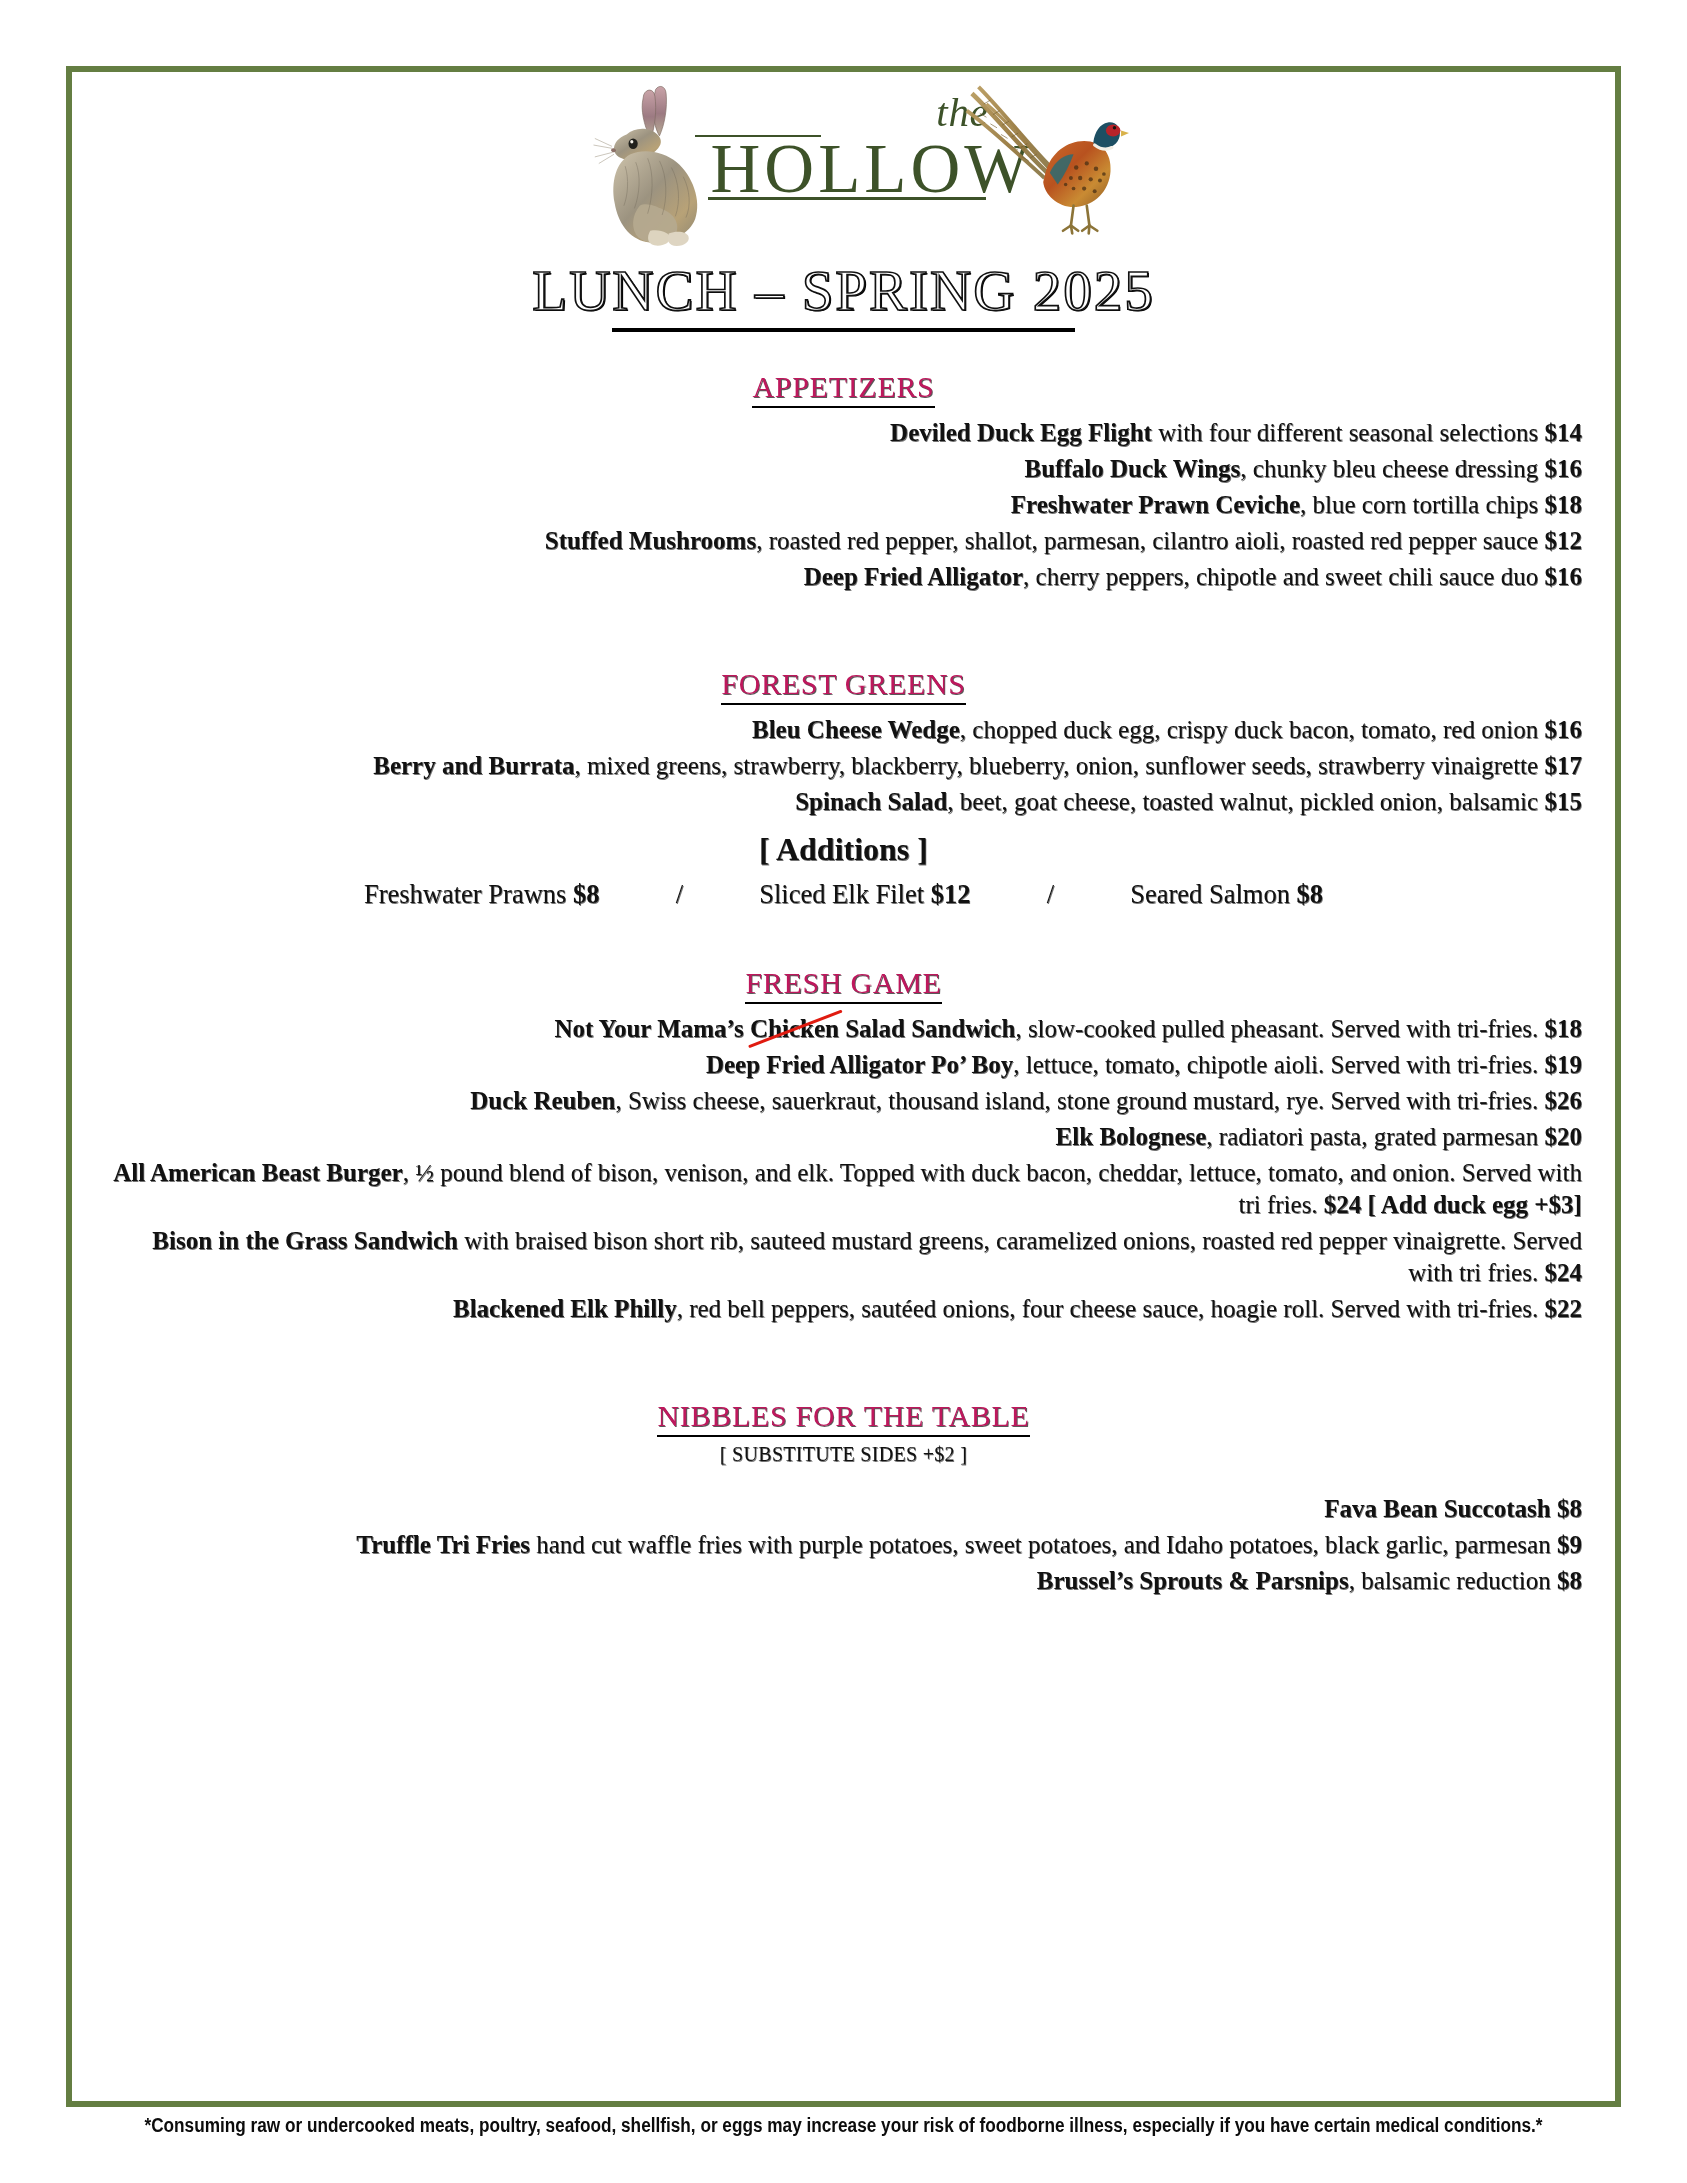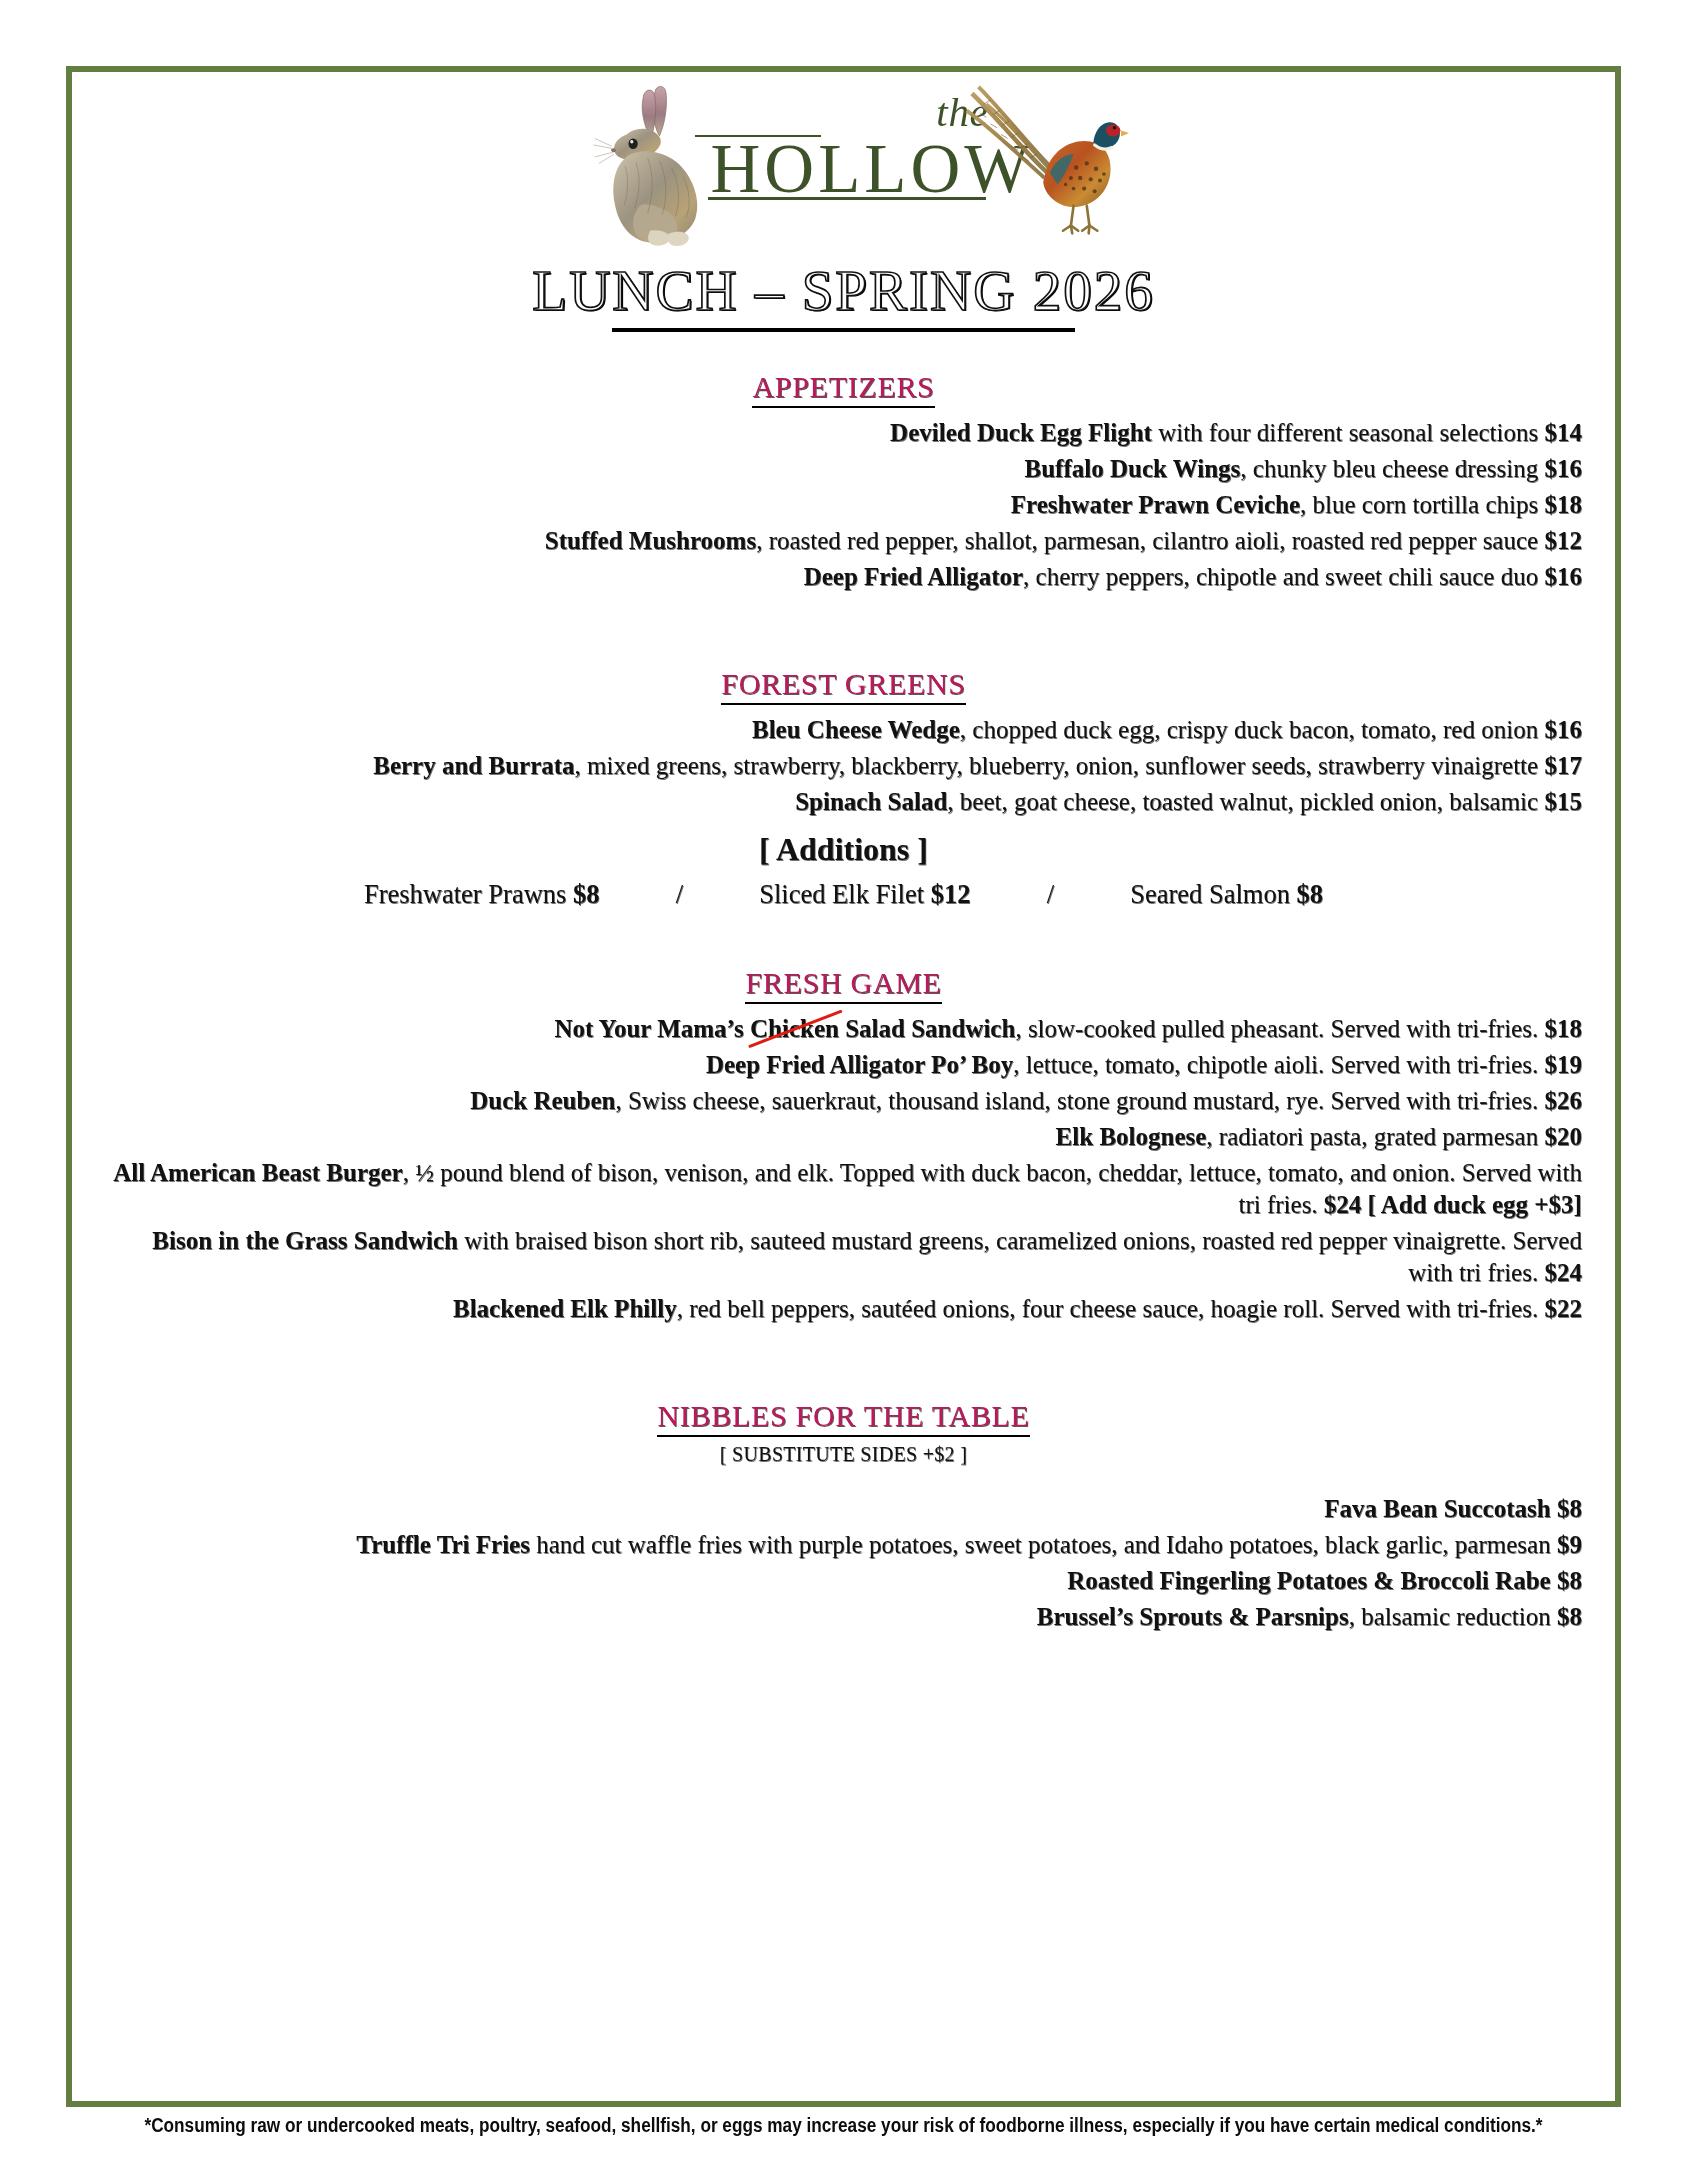--- a/index.html
+++ b/index.html
@@ -343,21 +343,21 @@
             <path d="M190 228 l-11 8"></path>
               <path d="M190 228 l-1 12"></path>
               <path d="M190 228 l12 8"></path>
           </g>
         </svg>
 
       </div>
     </div>
 
     <div id="main-title-wrap">
-      <div id="main-title">LUNCH – SPRING 2026</div>
+      <div id="main-title">LUNCH – SPRING 2025</div>
       <div id="main-title-underline"></div>
     </div>
 
     <div class="section">
       <div class="section-heading-wrap">
         <div class="section-heading">APPETIZERS</div>
       </div>
       <div class="items">
         <div class="item tight">
           <b>Deviled Duck Egg Flight</b><span> with four different seasonal selections </span><b class="price">$14</b>
@@ -443,23 +443,20 @@
       </div>
       <div class="section-subnote">[ SUBSTITUTE SIDES +$2 ]</div>
       <div class="items" style="margin-top:26.5px;">
         <div class="item tight">
           <b>Fava Bean Succotash $8</b>
         </div>
         <div class="item tight">
           <b>Truffle Tri Fries</b><span> hand cut waffle fries with purple potatoes, sweet potatoes, and Idaho potatoes, black garlic, parmesan </span><b class="price">$9</b>
         </div>
         <div class="item tight">
-          <b>Roasted Fingerling Potatoes &amp; Broccoli Rabe $8</b>
-        </div>
-        <div class="item tight">
           <b>Brussel’s Sprouts &amp; Parsnips</b><span>, balsamic reduction </span><b class="price">$8</b>
         </div>
       </div>
     </div>
 
   </div>
 
   <div id="disclaimer">*Consuming raw or undercooked meats, poultry, seafood, shellfish, or eggs may increase your risk of foodborne illness, especially if you have certain medical conditions.*</div>
 
 </div>

